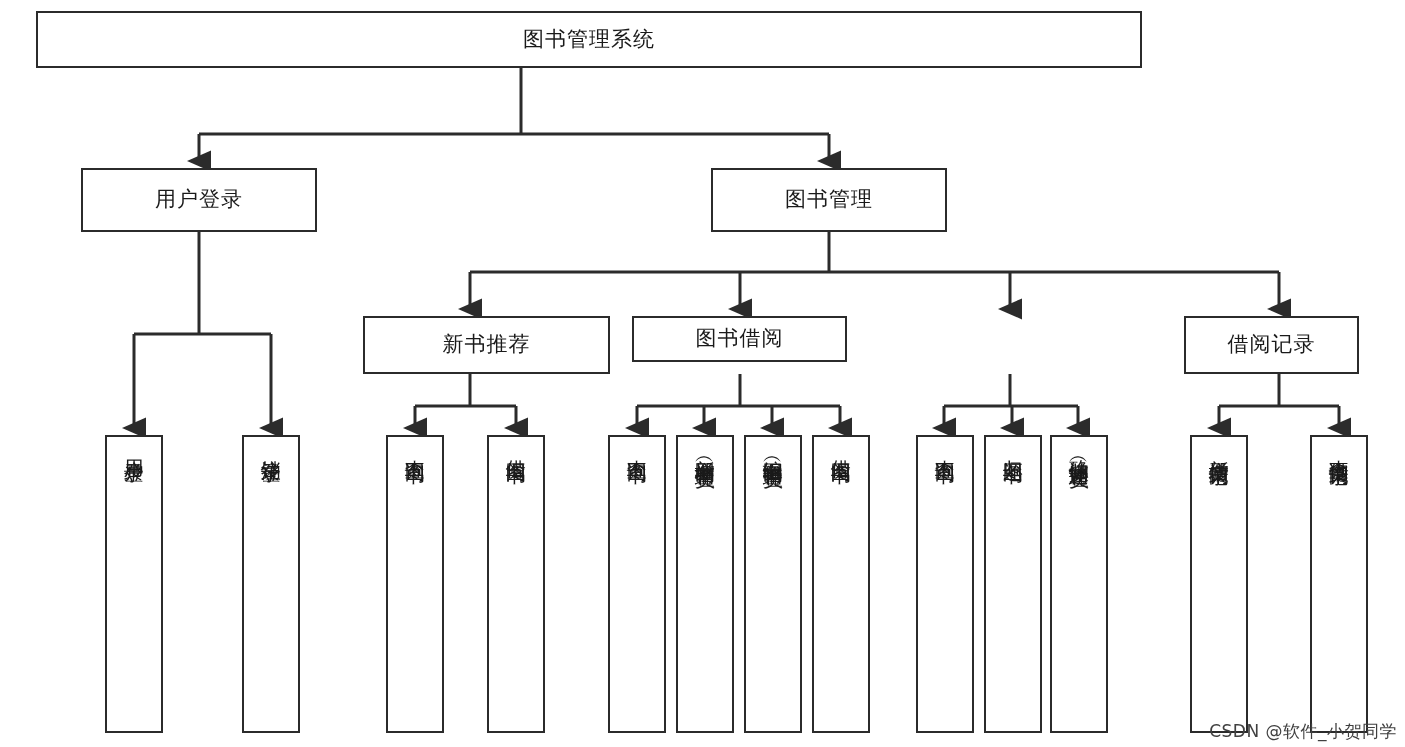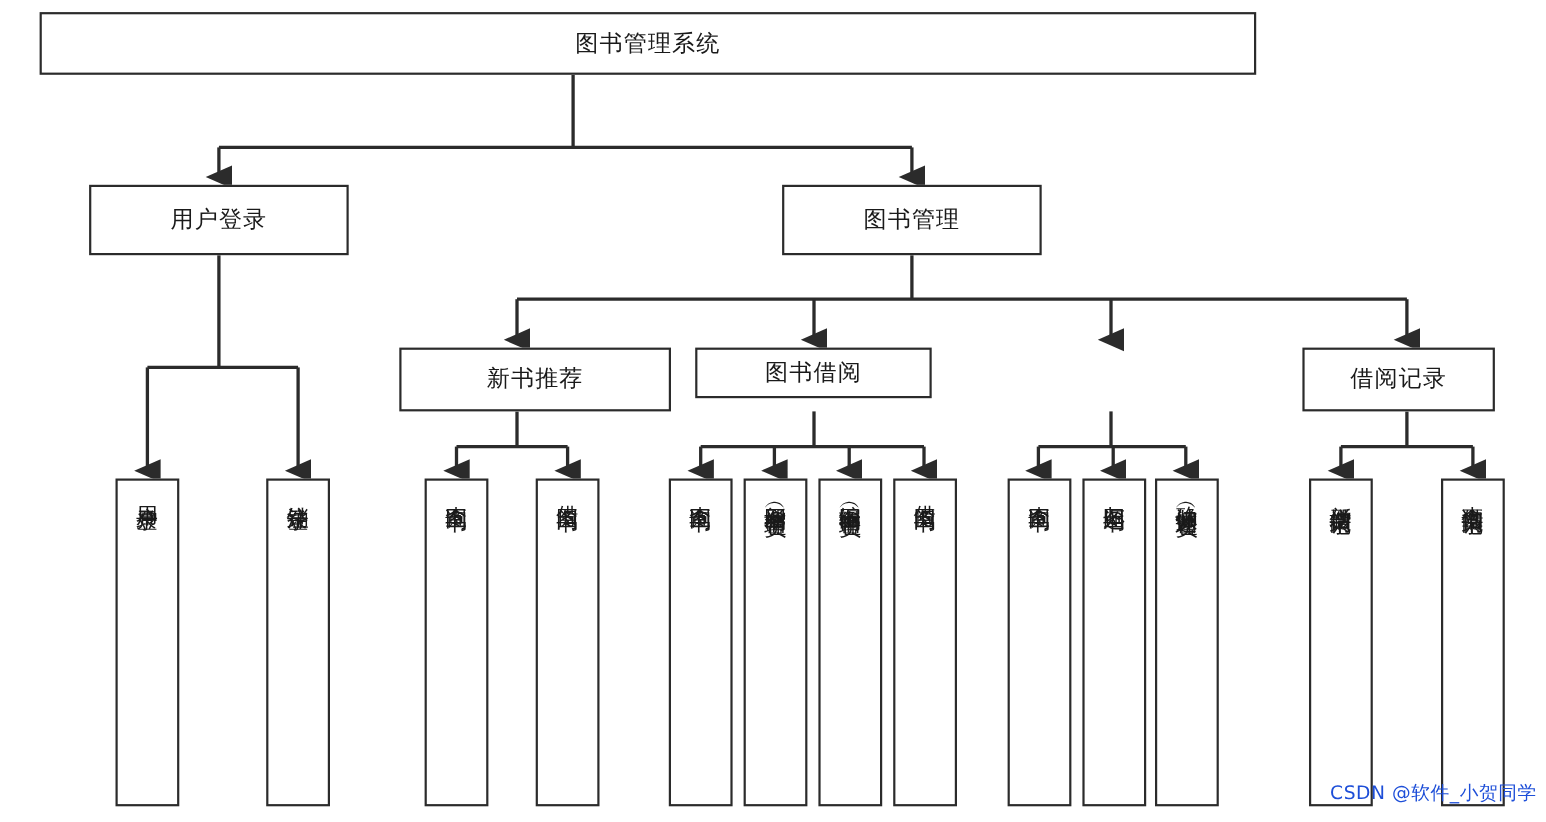--- a/index.html
+++ b/index.html
@@ -50,23 +50,23 @@
   .node.v .vtext {
     writing-mode: vertical-rl;
     text-orientation: upright;
     letter-spacing: 1.5px;
     white-space: nowrap;
     display: block;
   }
   .watermark {
     position: absolute;
     right: 8px;
-    bottom: 15px;
+    bottom: 4px;
     font-size: 17px;
-    color: #1d4ed8;
+    color: #404040;
     letter-spacing: 0.5px;
     z-index: 3;
     white-space: nowrap;
     font-family: "DejaVu Sans", "Liberation Sans", sans-serif;
   }
 </style>
 </head>
 <body>
 
 <div id="canvas">

